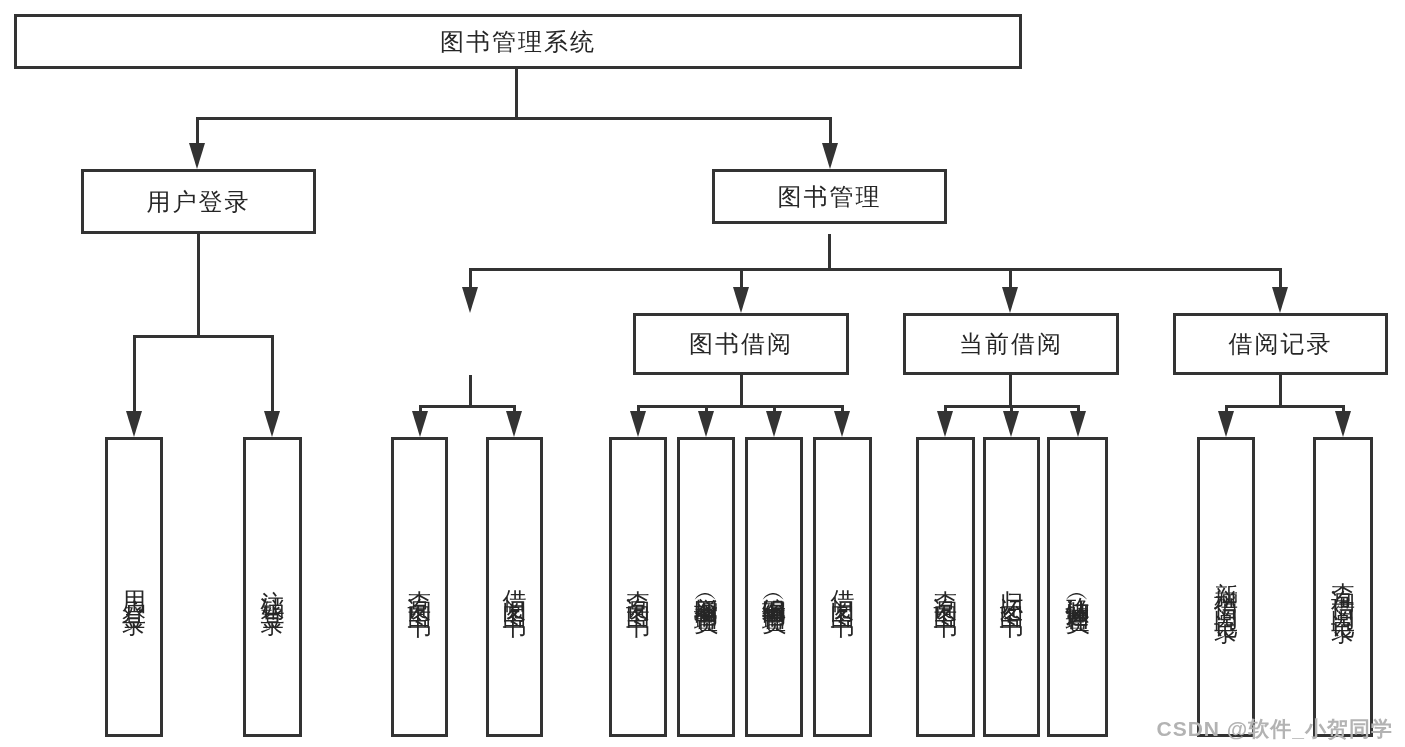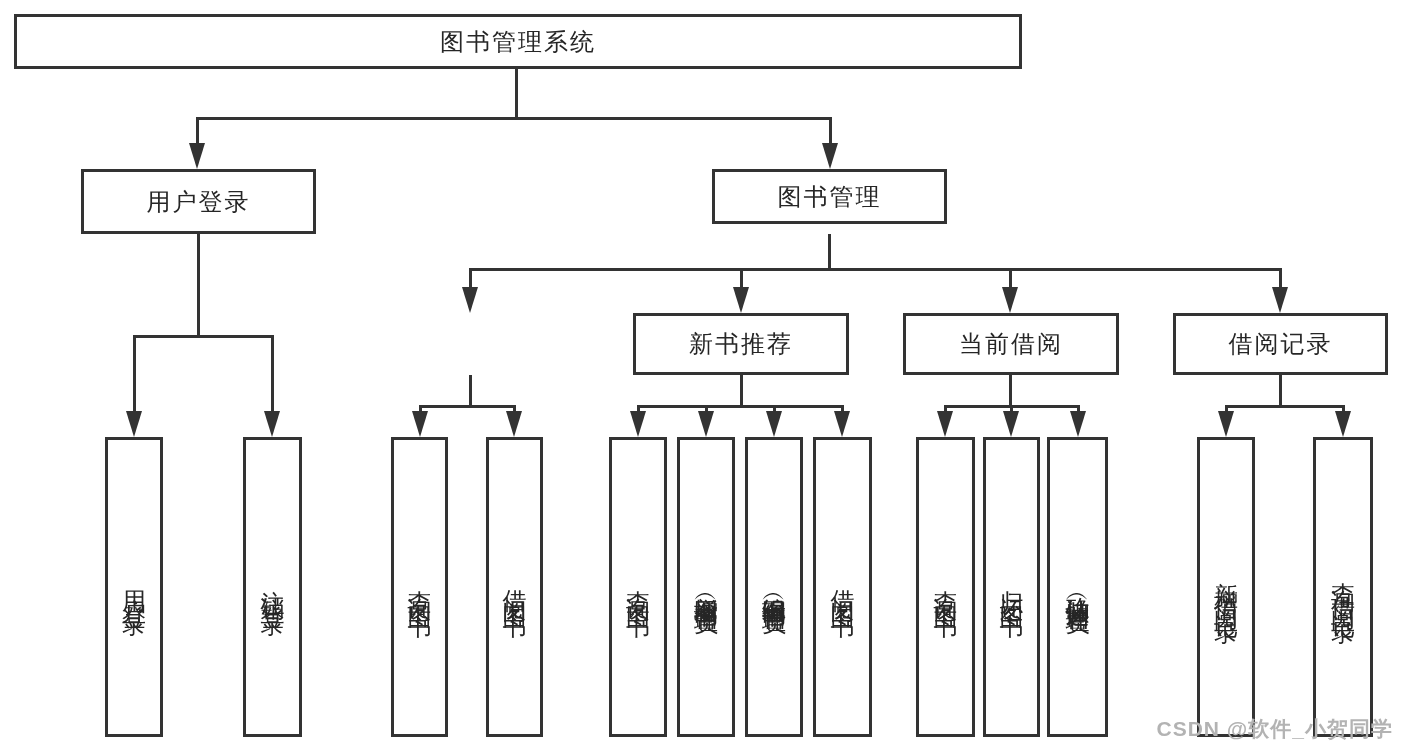--- a/index.html
+++ b/index.html
@@ -68,21 +68,21 @@
 
 <div class="canvas">
 
   <div class="node hnode" style="left:14px;top:14px;width:1008px;height:55px">图书管理系统</div>
 
   <div class="node hnode" style="left:81px;top:169px;width:235px;height:65px">用户登录</div>
 
   <div class="node hnode" style="left:712px;top:169px;width:235px;height:55px">图书管理</div>
 
 
-  <div class="node hnode" style="left:633px;top:313px;width:216px;height:62px">新书推荐</div>
+  <div class="node hnode" style="left:633px;top:313px;width:216px;height:62px">图书借阅</div>
 
   <div class="node hnode" style="left:903px;top:313px;width:216px;height:62px">当前借阅</div>
 
   <div class="node hnode" style="left:1173px;top:313px;width:215px;height:62px">借阅记录</div>
 
   <div class="node vnode" style="left:105px;top:437px;width:58px;height:300px">
     <span class="vtext">用户登录</span>
   </div>
 
   <div class="node vnode" style="left:243px;top:437px;width:59px;height:300px">

